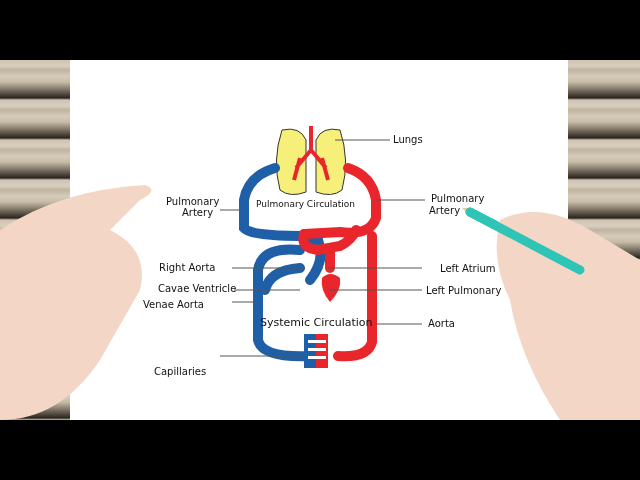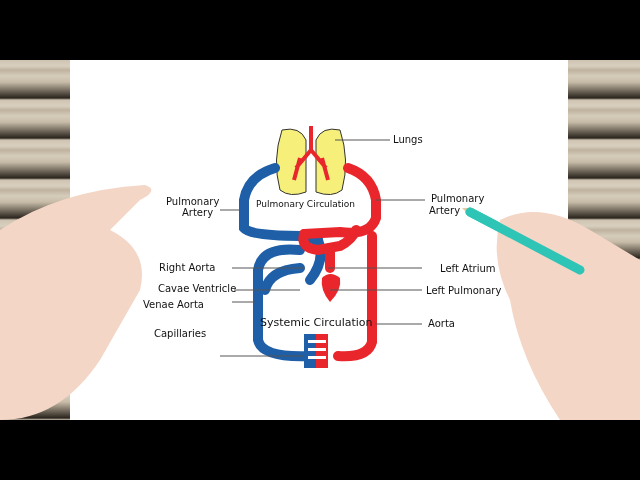--- a/index.html
+++ b/index.html
@@ -74,16 +74,16 @@
 <div class="lbl" style="left:393px;top:134px;">Lungs</div>
 <div class="lbl" style="left:166px;top:196px;">Pulmonary</div>
 <div class="lbl" style="left:182px;top:207px;">Artery</div>
 <div class="lbl" style="left:256px;top:199px;font-size:9px;">Pulmonary Circulation</div>
 <div class="lbl" style="left:431px;top:193px;">Pulmonary</div>
 <div class="lbl" style="left:429px;top:205px;">Artery</div>
 <div class="lbl" style="left:159px;top:262px;">Right Aorta</div>
 <div class="lbl" style="left:158px;top:283px;">Cavae Ventricle</div>
 <div class="lbl" style="left:143px;top:299px;">Venae Aorta</div>
 <div class="lbl" style="left:260px;top:317px;font-size:11px;">Systemic Circulation</div>
-<div class="lbl" style="left:154px;top:328px;">Capillaries</div>
+<div class="lbl" style="left:154px;top:366px;">Capillaries</div>
 <div class="lbl" style="left:440px;top:263px;">Left Atrium</div>
 <div class="lbl" style="left:426px;top:285px;">Left Pulmonary</div>
 <div class="lbl" style="left:428px;top:318px;">Aorta</div>
 
 </body></html>

